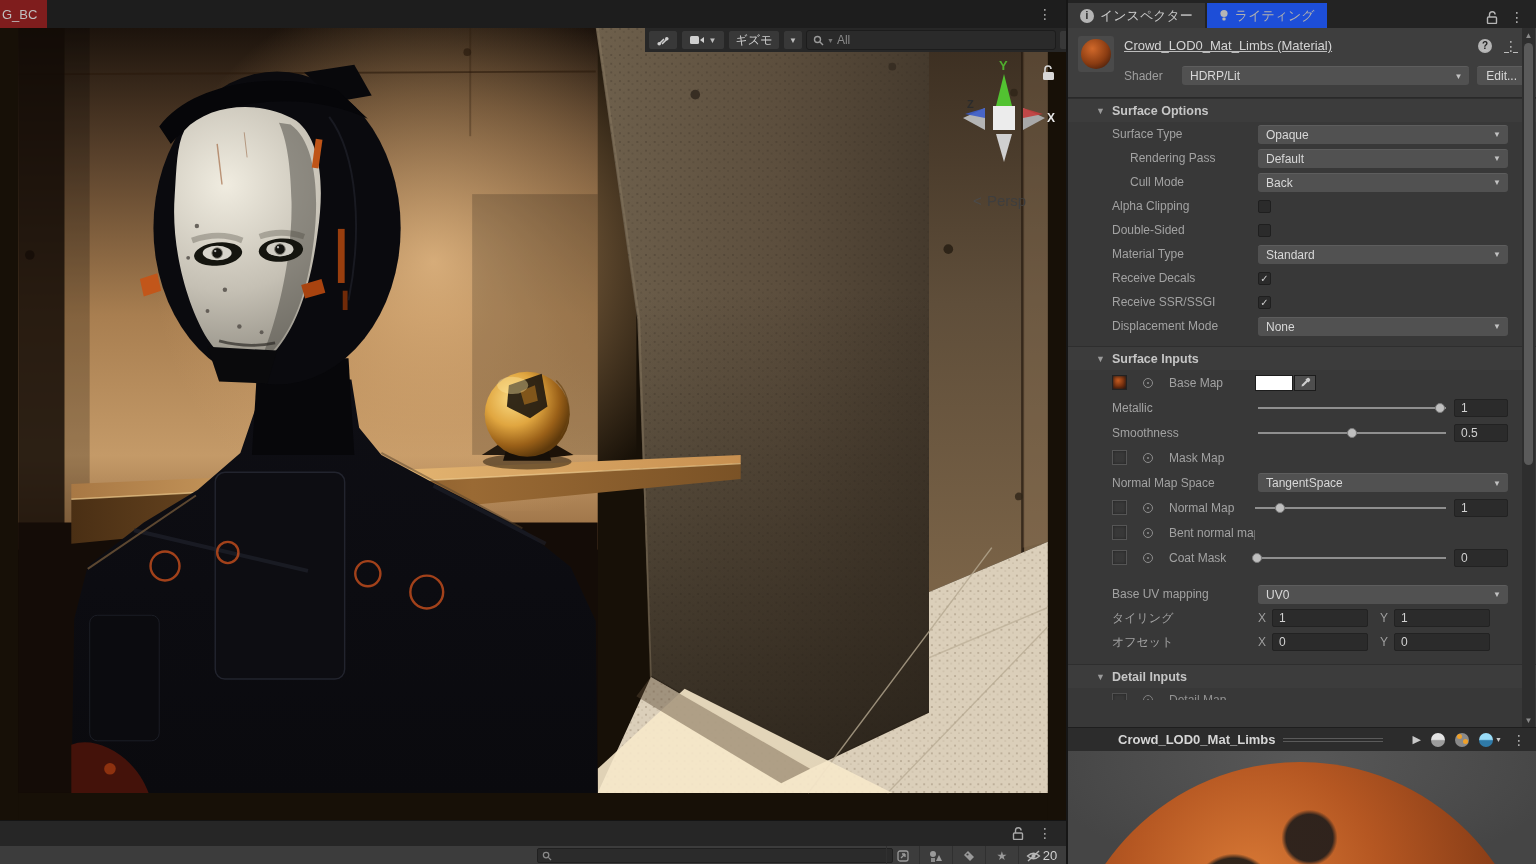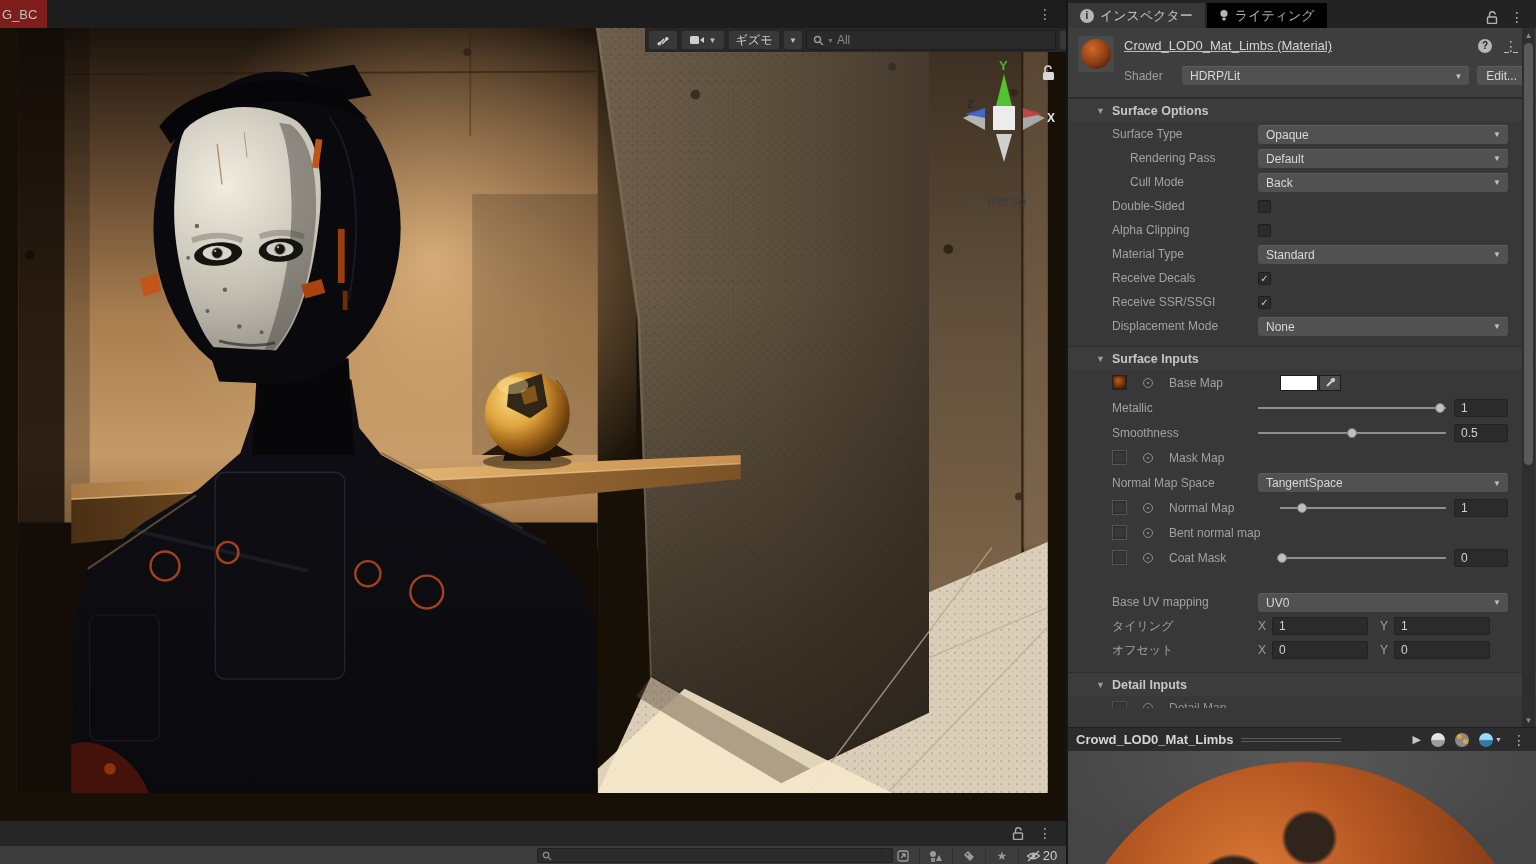--- a/index.html
+++ b/index.html
@@ -38,21 +38,21 @@
   #mini-icons { position:absolute; right:2px; top:0; height:19px; display:flex; align-items:center; }
   #mini-icons .mbtn { width:33px; height:19px; display:flex; align-items:center; justify-content:center; gap:2px;
     border-left:1px solid #303030; color:#9a9a9a; font-size:12px; }
   #hidden-count { color:#cfcfcf; font-size:13px; }
 
   
   #inspector { position:absolute; left:1068px; top:0; width:468px; height:864px; background:#383838; color:#bdbdbd; }
   #insp-tabbar { position:absolute; left:0; top:0; width:468px; height:28px; background:#232323; display:flex; align-items:flex-end; }
   .itab { height:25px; display:flex; align-items:center; gap:6px; padding:0 12px; font-size:13px; color:#c9c9c9; }
   .itab.active { background:#383838; }
-  .itab.inactive { background:#000000; color:#b0b0b0; margin-left:2px;font-family:Liberation Mono, monospace; }
+  .itab.inactive { background:#1d4ed8; color:#b0b0b0; margin-left:2px;font-family:Liberation Mono, monospace; }
   #insp-tabbar .right-icons { margin-left:auto; display:flex; align-items:center; gap:12px; padding:0 12px 4px 0; }
   .kebab { color:#b5b5b5; font-size:14px; line-height:1; }
   .circle-icon { width:14px; height:14px; border-radius:50%; background:#b5b5b5; color:#222;
     font-size:10px; font-weight:bold; display:flex; align-items:center; justify-content:center; }
 
   #insp-header { position:absolute; left:0; top:28px; width:468px; height:70px; background:#3e3e3e;
     border-bottom:1px solid #292929; padding:6px 10px 0 10px; }
   #mat-thumb { position:absolute; left:10px; top:8px; width:36px; height:36px; border-radius:3px; background:#4a4a4a;
     overflow:hidden; }
   #mat-thumb .ball { position:absolute; left:3px; top:3px; width:30px; height:30px; border-radius:50%;
@@ -70,21 +70,21 @@
 
   #insp-body { position:absolute; left:0; top:98px; width:468px; }
   .sec-head { height:24px; display:flex; align-items:center; gap:7px; padding-left:28px;
     border-top:1px solid #2e2e2e; background:#3c3c3c; }
   .sec-head .fold { font-size:9px; color:#9a9a9a; }
   .sec-head .sec-title { font-size:12.5px; font-weight:bold; color:#c6c6c6; }
   .row { height:24px; display:flex; align-items:center; padding-left:44px; }
   .row25 { height:25px; }
   .lbl { width:146px; flex:none; font-size:12px; color:#a2a2a2; white-space:nowrap; overflow:hidden; }
   .sub .lbl { padding-left:18px; }
-  .lbl-group { width:168px; flex:none; display:flex; align-items:center; gap:16px; overflow:hidden; }
+  .lbl-group { width:143px; flex:none; display:flex; align-items:center; gap:16px; overflow:hidden; }
   .lbl-group .lbl { width:auto; }
   .ctrl { flex:1; display:flex; align-items:center; margin-right:28px; }
   .checkbox { width:13px; height:13px; background:#2b2b2b; border:1px solid #1f1f1f; border-radius:2px;
     display:flex; align-items:center; justify-content:center; color:#cdcdcd; font-size:10px; }
   .tex-slot { width:15px; height:15px; background:#383838; border:1px solid #555; flex:none;
     box-shadow: inset 0 0 3px #222; }
   .tex-slot.filled { background:radial-gradient(circle at 40% 35%, #c25a20, #6a2a0c 60%, #2a120a 100%); border:1px solid #222; }
   .scope { width:10px; height:10px; border:1px solid #8d8d8d; border-radius:50%; flex:none; position:relative; }
   .scope::after { content:""; position:absolute; left:3px; top:3px; width:2px; height:2px; background:#8d8d8d; border-radius:50%; }
   .slider { flex:1; position:relative; height:12px; margin-right:8px; }
@@ -96,21 +96,21 @@
   .axis { font-size:12px; color:#9e9e9e; width:14px; flex:none; }
   .vecfield { width:96px; margin-right:12px; }
   .swatch-group { display:flex; gap:1px; }
   .swatch { width:38px; height:16px; background:#ffffff; border:1px solid #1c1c1c; }
   .picker-btn { width:22px; height:16px; background:#4e4e4e; border:1px solid #1c1c1c;
     display:flex; align-items:center; justify-content:center; }
   #detail-clip { height:12px; overflow:hidden; opacity:.85; }
 
   
   #preview-bar { position:absolute; left:0; top:727px; width:468px; height:24px; background:#2c2c2c;
-    border-top:1px solid #1e1e1e; display:flex; align-items:center; }
+    border-top:1px solid #1e1e1e; display:flex; align-items:center;padding-left:42px; }
   #preview-title { font-size:13px; font-weight:bold; color:#d6d6d6; padding-left:8px; white-space:nowrap; }
   #preview-handle { width:100px; margin-left:8px; }
   #preview-handle div { height:1px; background:#5a5a5a; margin:2px 0; }
   #preview-buttons { margin-left:auto; display:flex; align-items:center; gap:10px; padding-right:10px; }
   #preview-buttons .pbtn { color:#c8c8c8; font-size:11px; display:flex; align-items:center; gap:2px; }
   .sphere-ico { width:14px; height:14px; border-radius:50%; background:linear-gradient(#e4e4e4 45%, #9c9c9c 55%); }
   .sphere-lit { width:14px; height:14px; border-radius:50%; background:#8a8a8a; position:relative; }
   .sphere-lit i { position:absolute; width:5px; height:5px; border-radius:50%; background:#f0a028; }
   .sphere-blue { width:14px; height:14px; border-radius:50%; background:linear-gradient(#9adcf8 45%, #2f7aa8 55%); }
   #preview-area { position:absolute; left:0; top:751px; width:468px; height:113px; overflow:hidden;
@@ -503,27 +503,27 @@
     <div class="row sub">
       <span class="lbl">Cull Mode</span>
       <div class="ctrl">
           <div class="dd">
         <span>Back</span>
         <span class="dd-caret">▼</span>
           </div>
         </div>
     </div>
     <div class="row">
+      <span class="lbl">Alpha Clipping</span>
+      <div class="ctrl">
+          <div class="checkbox"></div>
+        </div>
+    </div>
+    <div class="row">
       <span class="lbl">Double-Sided</span>
-      <div class="ctrl">
-          <div class="checkbox"></div>
-        </div>
-    </div>
-    <div class="row">
-      <span class="lbl">Alpha Clipping</span>
       <div class="ctrl">
           <div class="checkbox"></div>
         </div>
     </div>
     <div class="row">
       <span class="lbl">Material Type</span>
       <div class="ctrl">
           <div class="dd">
         <span>Standard</span>
         <span class="dd-caret">▼</span>
@@ -654,21 +654,21 @@
         <div class="slider">
           <div class="track"></div>
             <div class="knob" style="left:1%"></div>
         </div>
         <div class="numfield">
           <span>0</span>
         </div>
       </div>
     </div>
 
-    <div class="row" style="margin-top:20px">
+    <div class="row" style="margin-top:12px">
       <span class="lbl">Base UV mapping</span>
       <div class="ctrl">
           <div class="dd">
         <span>UV0</span>
         <span class="dd-caret">▼</span>
           </div>
         </div>
     </div>
     <div class="row">
       <span class="lbl">タイリング</span>

